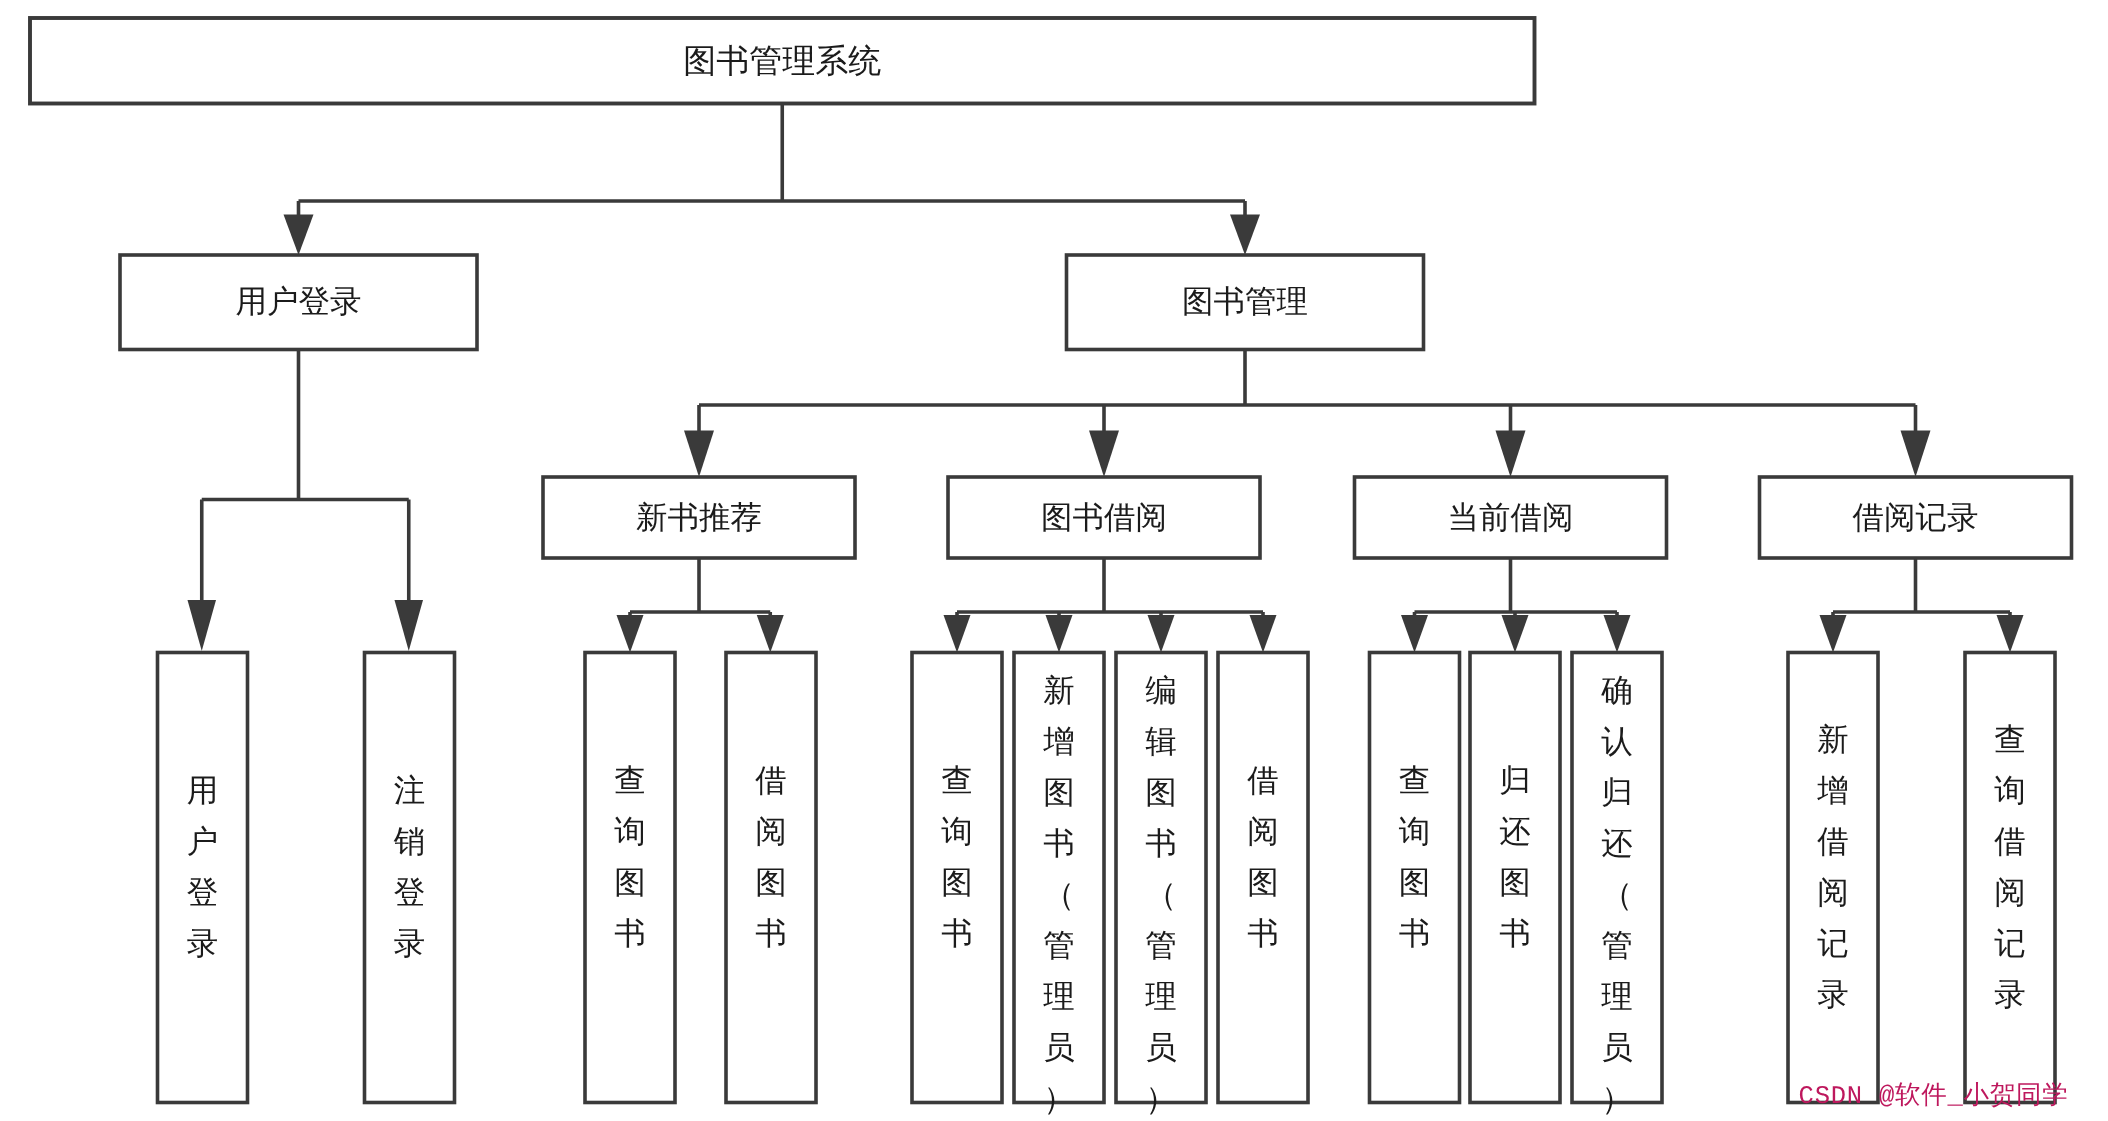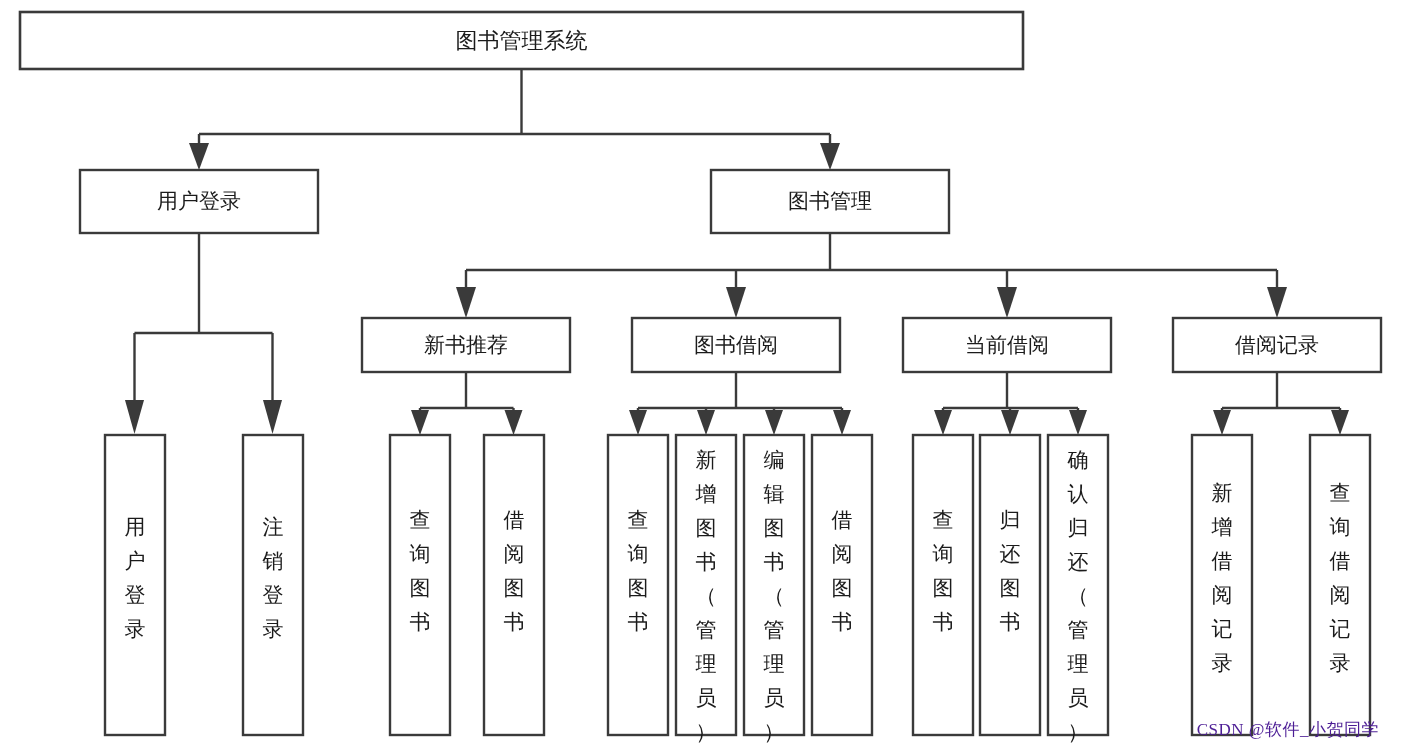--- a/index.html
+++ b/index.html
@@ -31,23 +31,23 @@
     font-family:"DejaVu Sans","Liberation Sans",sans-serif;
     font-size:21px;
     text-anchor:middle;
   }
   .vchar{font-size:21px;}
 
   .watermark{
     position:absolute;
     right:14px;
     bottom:6px;
-    font-family:Liberation Serif, serif;
+    font-family:Liberation Mono, monospace;
     font-size:17px;
-    color:#4c1d95;
+    color:#be185d;
     letter-spacing:0.5px;
     white-space:nowrap;
     user-select:none;
   }
 </style>
 </head>
 <body>
 
 <div id="stage">
 

